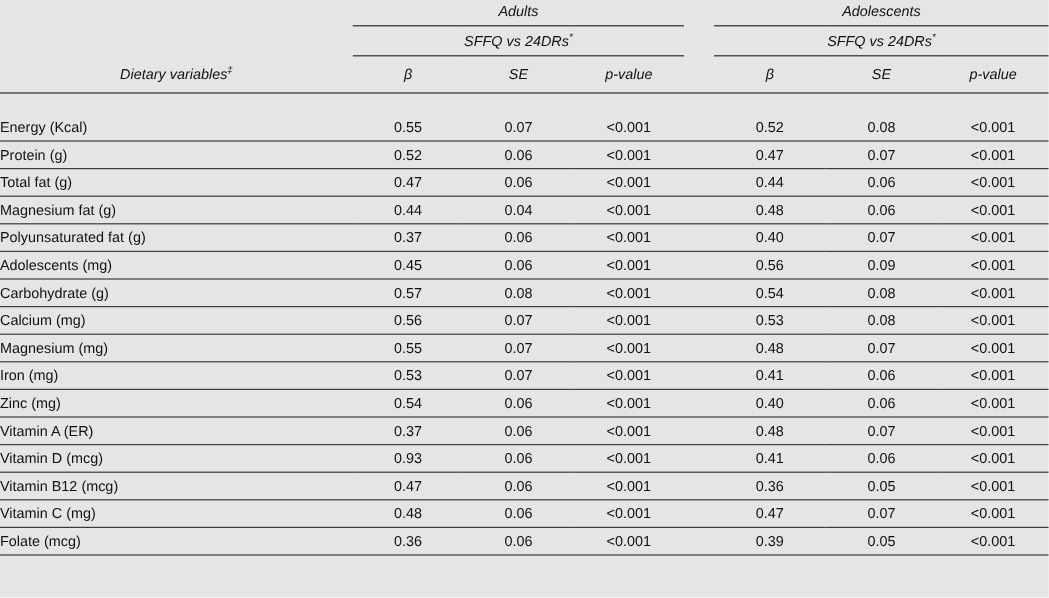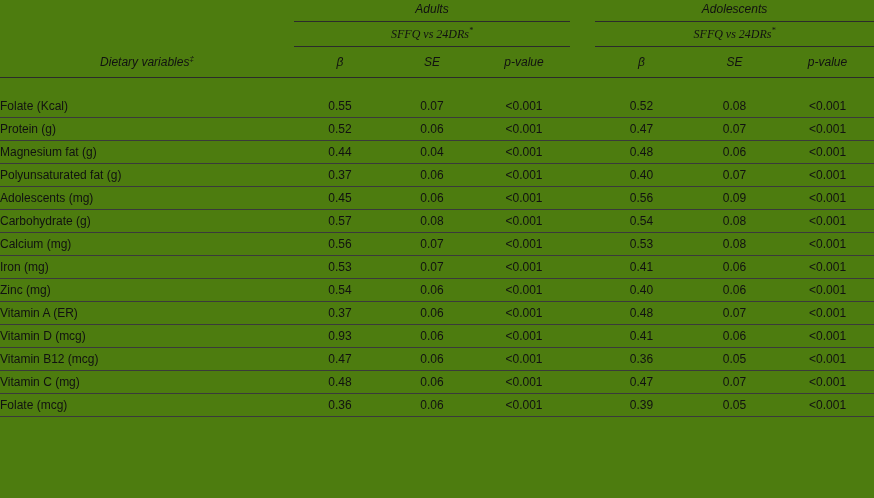--- a/index.html
+++ b/index.html
@@ -3,21 +3,21 @@
 <meta charset="utf-8">
 <style>
   html, body {
     margin: 0;
     padding: 0;
     background: #ffffff;
   }
   .page {
     width: 874px;
     height: 498px;
-    background: #4d7c0f;
+    background: #e5e5e5;
     font-family: "Liberation Sans", sans-serif;
     color: #111111;
     overflow: hidden;
     box-sizing: border-box;
   }
   table.tbl {
     width: 874px;
     border-collapse: collapse;
     table-layout: fixed;
   }
@@ -30,21 +30,21 @@
     white-space: nowrap;
     overflow: hidden;
   }
   
   thead th {
     font-style: italic;
     text-align: center;
   }
   tr.group-row th { height: 19px; vertical-align: top; padding-top: 2px; }
   tr.group-row th.group { border-bottom: 1px solid #2b2b2b; }
-  tr.sub-row th { height: 24px; font-family: Liberation Serif, serif; }
+  tr.sub-row th { height: 24px; }
   tr.sub-row th.sub { border-bottom: 1px solid #2b2b2b; }
   tr.stat-row th { height: 30px; border-bottom: 1px solid #2b2b2b; }
   th.blank, th.gap { border-bottom-color: transparent; }
   tr.stat-row th.blank, tr.stat-row th.gapless { border-bottom: 1px solid #2b2b2b; }
   sup.marker {
     font-size: 8px;
     vertical-align: super;
     line-height: 0;
   }
   
@@ -96,37 +96,47 @@
         <th>SE</th>
         <th>p-value</th>
         <th class="gapless"></th>
         <th>β</th>
         <th>SE</th>
         <th>p-value</th>
       </tr>
     </thead>
     <tbody>
         <tr>
-    <td class="var">Folate  (Kcal)</td>
+    <td class="var">Energy  (Kcal)</td>
     <td class="num">0.55</td>
     <td class="num">0.07</td>
     <td class="num">&lt;0.001</td>
     <td class="num"></td>
     <td class="num">0.52</td>
     <td class="num">0.08</td>
     <td class="num">&lt;0.001</td>
   </tr>
         <tr>
     <td class="var">Protein (g)</td>
     <td class="num">0.52</td>
     <td class="num">0.06</td>
     <td class="num">&lt;0.001</td>
     <td class="num"></td>
     <td class="num">0.47</td>
     <td class="num">0.07</td>
+    <td class="num">&lt;0.001</td>
+  </tr>
+        <tr>
+    <td class="var">Total fat (g)</td>
+    <td class="num">0.47</td>
+    <td class="num">0.06</td>
+    <td class="num">&lt;0.001</td>
+    <td class="num"></td>
+    <td class="num">0.44</td>
+    <td class="num">0.06</td>
     <td class="num">&lt;0.001</td>
   </tr>
         <tr>
     <td class="var">Magnesium fat (g)</td>
     <td class="num">0.44</td>
     <td class="num">0.04</td>
     <td class="num">&lt;0.001</td>
     <td class="num"></td>
     <td class="num">0.48</td>
     <td class="num">0.06</td>
@@ -163,20 +173,30 @@
     <td class="num">&lt;0.001</td>
   </tr>
         <tr>
     <td class="var">Calcium (mg)</td>
     <td class="num">0.56</td>
     <td class="num">0.07</td>
     <td class="num">&lt;0.001</td>
     <td class="num"></td>
     <td class="num">0.53</td>
     <td class="num">0.08</td>
+    <td class="num">&lt;0.001</td>
+  </tr>
+        <tr>
+    <td class="var">Magnesium (mg)</td>
+    <td class="num">0.55</td>
+    <td class="num">0.07</td>
+    <td class="num">&lt;0.001</td>
+    <td class="num"></td>
+    <td class="num">0.48</td>
+    <td class="num">0.07</td>
     <td class="num">&lt;0.001</td>
   </tr>
         <tr>
     <td class="var">Iron (mg)</td>
     <td class="num">0.53</td>
     <td class="num">0.07</td>
     <td class="num">&lt;0.001</td>
     <td class="num"></td>
     <td class="num">0.41</td>
     <td class="num">0.06</td>

